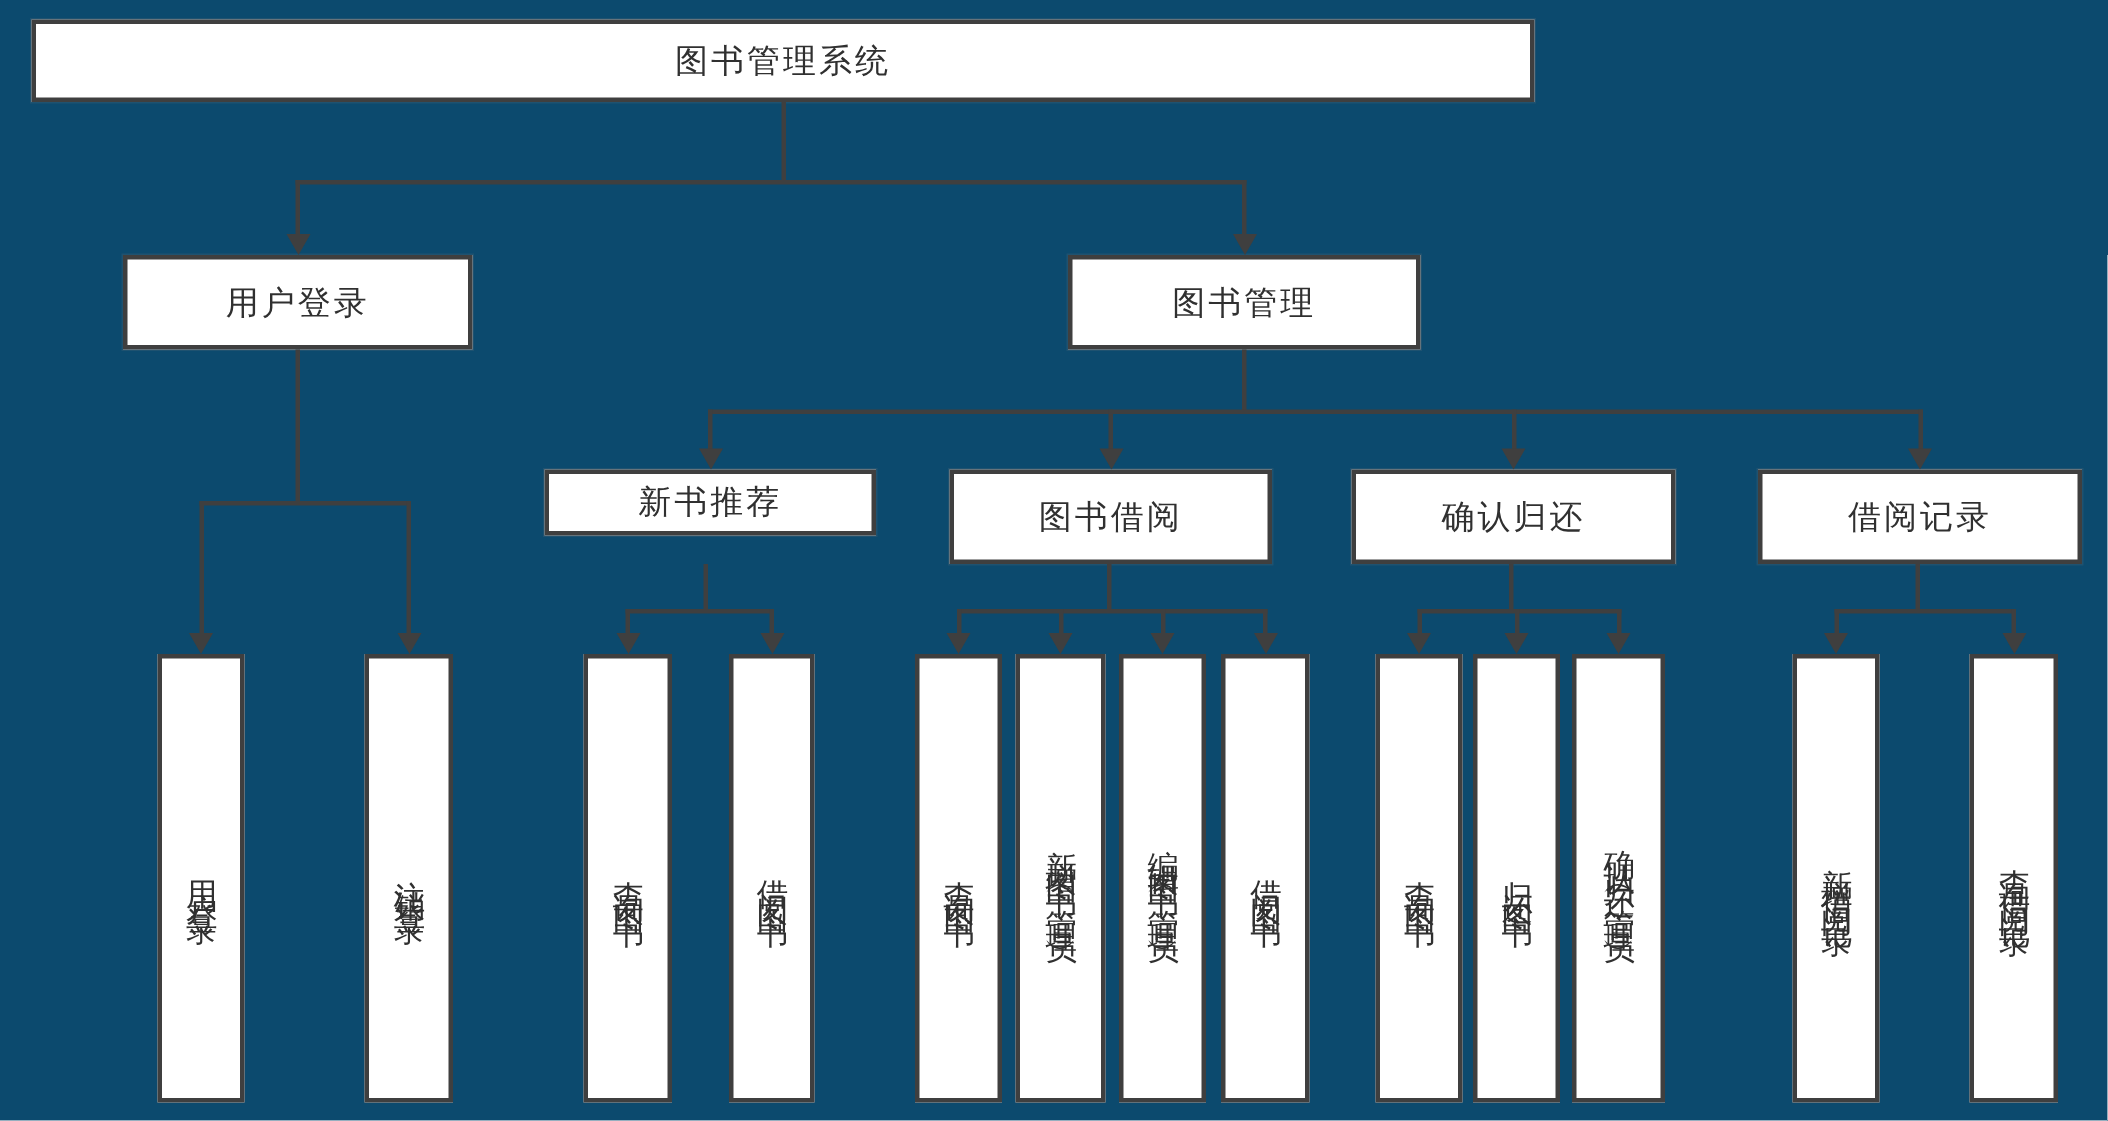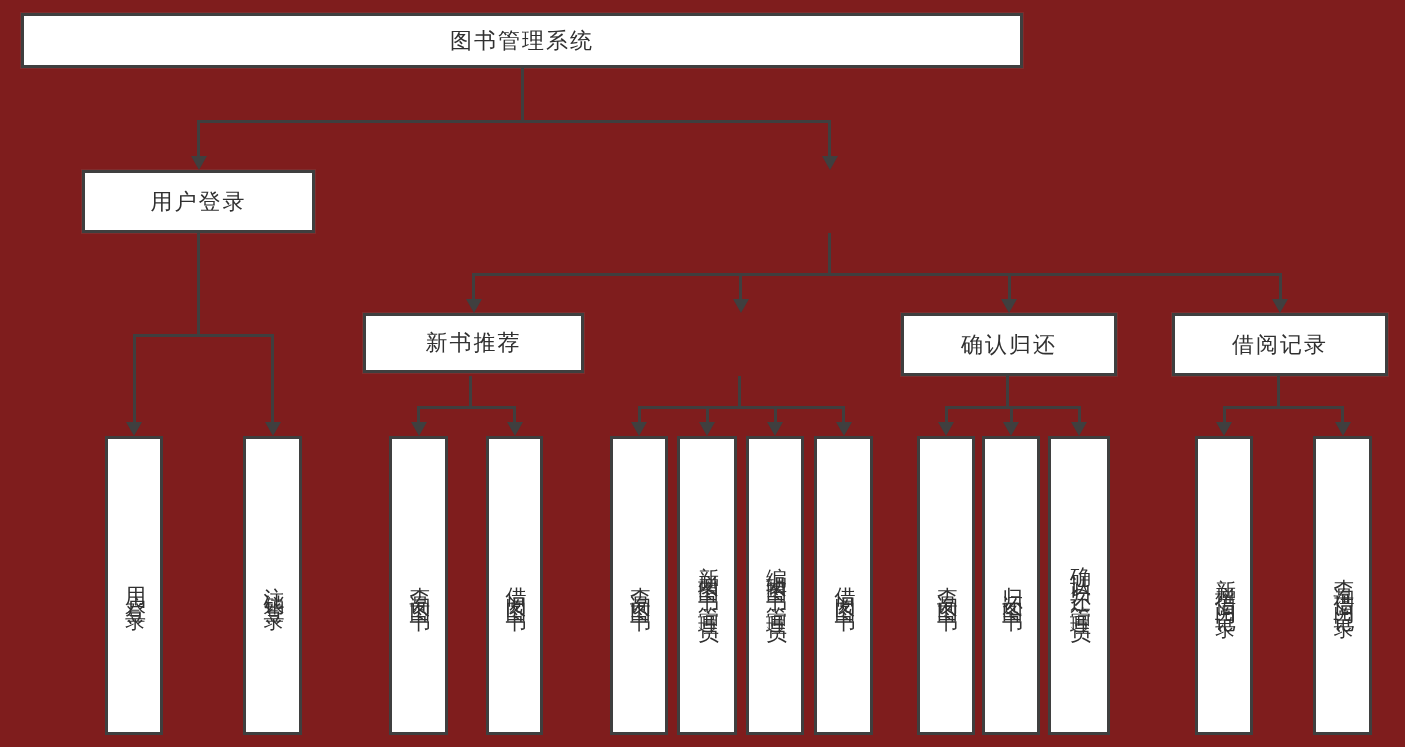--- a/index.html
+++ b/index.html
@@ -1,18 +1,18 @@
 <!DOCTYPE html>
 <html><head>
 <meta charset="utf-8">
 <style>
   html,body{margin:0;padding:0;background:#ffffff;}
   #canvas{
-    position:relative;width:1405px;height:747px;background:#7f1d1d;overflow:hidden;
-    font-family:Liberation Mono, monospace;
+    position:relative;width:1405px;height:747px;background:#0c4a6e;overflow:hidden;
+    font-family:Liberation Sans, sans-serif;
   }
   .box{
     position:absolute;background:#ffffff;border:3px solid #3f3f3f;box-sizing:border-box;
     display:flex;align-items:center;justify-content:center;
     color:#303030;font-size:22px;letter-spacing:2px;
     box-shadow:0 0 0 1px rgba(120,120,120,.18);
   }
   .vbox{
     position:absolute;background:#ffffff;border:3px solid #3f3f3f;box-sizing:border-box;
     display:flex;align-items:center;justify-content:center;
@@ -42,23 +42,29 @@
 
 <div id="canvas">
 
   <div class="box" style="left:21px;top:13px;width:1002px;height:55px;">
     <span>图书管理系统</span>
   </div>
 
   <div class="box" style="left:82px;top:170px;width:233px;height:63px;">
     <span>用户登录</span>
   </div>
-
-  <div class="box" style="left:363px;top:313px;width:221px;height:60px;">
+  <div class="box" style="left:712px;top:170px;width:235px;height:63px;">
+    <span>图书管理</span>
+  </div>
+
+  <div class="box" style="left:363px;top:313px;width:221px;height:44px;">
     <span>新书推荐</span>
+  </div>
+  <div class="box" style="left:633px;top:313px;width:215px;height:63px;">
+    <span>图书借阅</span>
   </div>
   <div class="box" style="left:901px;top:313px;width:216px;height:63px;">
     <span>确认归还</span>
   </div>
   <div class="box" style="left:1172px;top:313px;width:216px;height:63px;">
     <span>借阅记录</span>
   </div>
 
   <div class="vbox" style="left:105px;top:436px;width:58px;height:299px;">
     <span class="vtext">用户登录</span>

